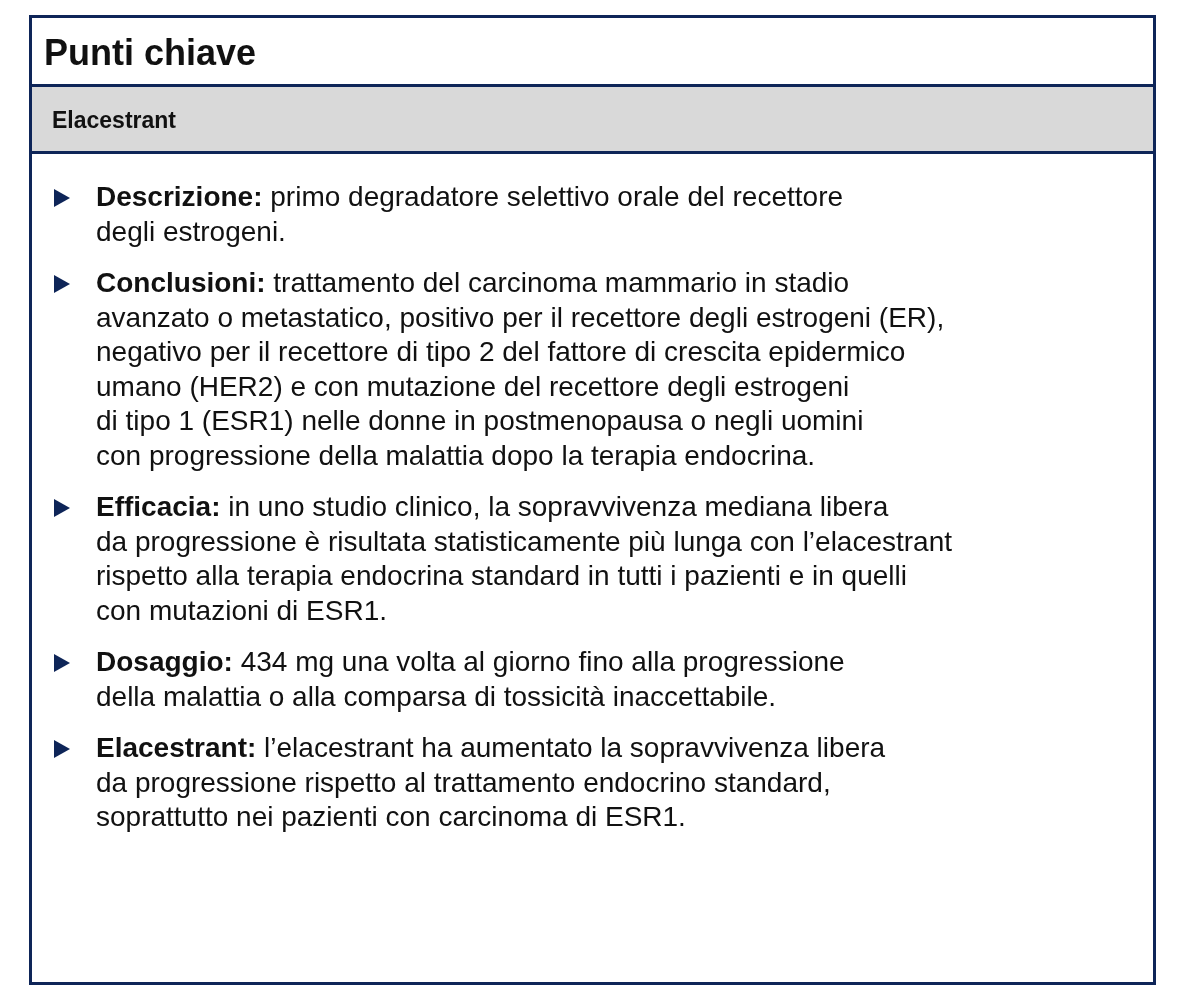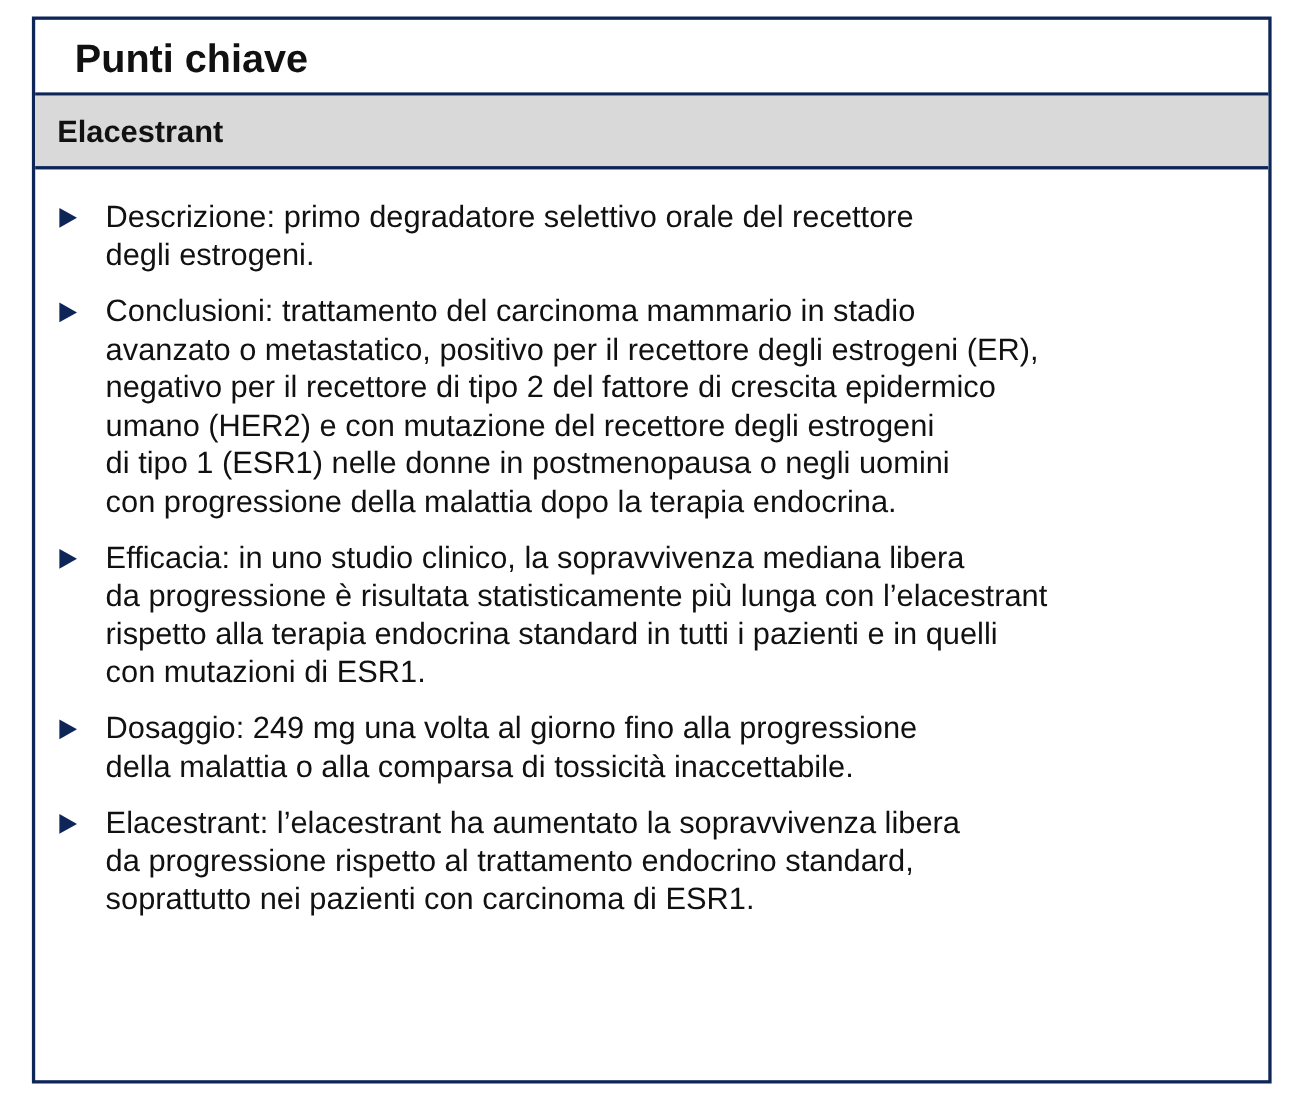--- a/index.html
+++ b/index.html
@@ -1,44 +1,44 @@
 <!DOCTYPE html>
 <html><head>
 <meta charset="utf-8">
 <style>
   html, body { margin:0; padding:0; background:#ffffff; }
   body { width:1189px; height:1004px; position:relative; font-family:"Liberation Sans", sans-serif; color:#111; }
   .box { position:absolute; left:29px; top:15px; width:1121px; height:964px; border:3px solid #0e2558; box-sizing:content-box; }
-  .title { height:66px; border-bottom:3px solid #0e2558; padding-left:36px; font-weight:bold; font-size:36px; line-height:70px; }
-  .subtitle { height:64px; background:#d9d9d9; border-bottom:3px solid #0e2558; padding-left:20px; font-weight:bold; font-size:28px; line-height:66px; }
+  .title { height:66px; border-bottom:3px solid #0e2558; padding-left:12px; font-weight:bold; font-size:36px; line-height:70px; }
+  .subtitle { height:64px; background:#d9d9d9; border-bottom:3px solid #0e2558; padding-left:20px; font-weight:bold; font-size:23px; line-height:66px; }
   ul { list-style:none; margin:0; padding:26px 20px 0 20px; }
   li { position:relative; padding-left:44px; font-size:28px; line-height:34.5px; margin-bottom:17px; }
   .arrow { position:absolute; left:2px; top:9px; width:0; height:0; border-top:9px solid transparent; border-bottom:9px solid transparent; border-left:16px solid #0e2558; }
-  .lbl { font-weight:normal; }
+  .lbl { font-weight:bold; }
 </style>
 </head>
 <body>
 
 <div class="box">
   <div class="title">Punti chiave</div>
   <div class="subtitle">Elacestrant</div>
   <ul>
     <li><span class="arrow"></span><span class="lbl">Descrizione:</span><span class="txt"> primo degradatore selettivo orale del recettore
 degli estrogeni.</span></li>
     <li><span class="arrow"></span><span class="lbl">Conclusioni:</span><span class="txt"> trattamento del carcinoma mammario in stadio
 avanzato o metastatico, positivo per il recettore degli estrogeni (ER),
 negativo per il recettore di tipo 2 del fattore di crescita epidermico
 umano (HER2) e con mutazione del recettore degli estrogeni
 di tipo 1 (ESR1) nelle donne in postmenopausa o negli uomini
 con progressione della malattia dopo la terapia endocrina.</span></li>
     <li><span class="arrow"></span><span class="lbl">Efficacia:</span><span class="txt"> in uno studio clinico, la sopravvivenza mediana libera
 da progressione è risultata statisticamente più lunga con l’elacestrant
 rispetto alla terapia endocrina standard in tutti i pazienti e in quelli
 con mutazioni di ESR1.</span></li>
-    <li><span class="arrow"></span><span class="lbl">Dosaggio:</span><span class="txt"> 249 mg una volta al giorno fino alla progressione
+    <li><span class="arrow"></span><span class="lbl">Dosaggio:</span><span class="txt"> 434 mg una volta al giorno fino alla progressione
 della malattia o alla comparsa di tossicità inaccettabile.</span></li>
     <li><span class="arrow"></span><span class="lbl">Elacestrant:</span><span class="txt"> l’elacestrant ha aumentato la sopravvivenza libera
 da progressione rispetto al trattamento endocrino standard,
 soprattutto nei pazienti con carcinoma di ESR1.</span></li>
   </ul>
 </div>
 
 <style>.txt{white-space:pre-line;}</style>
 
 </body></html>

